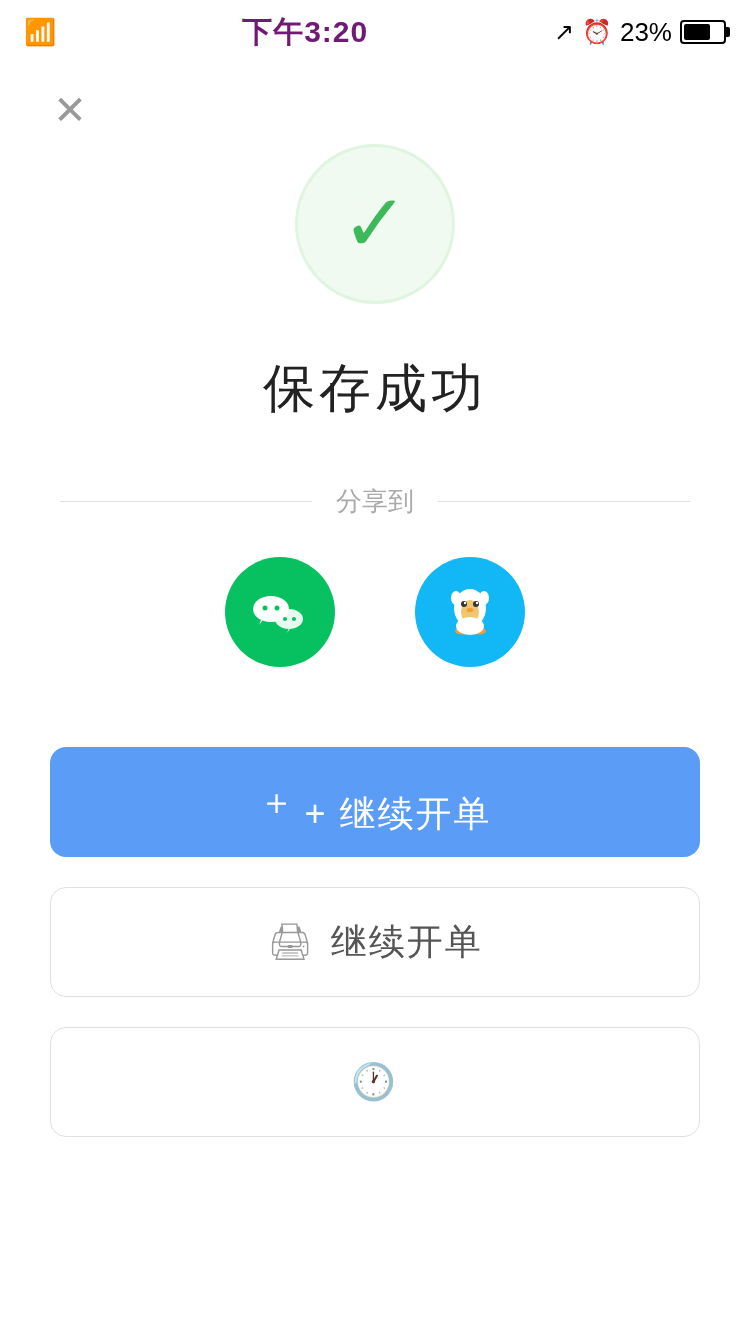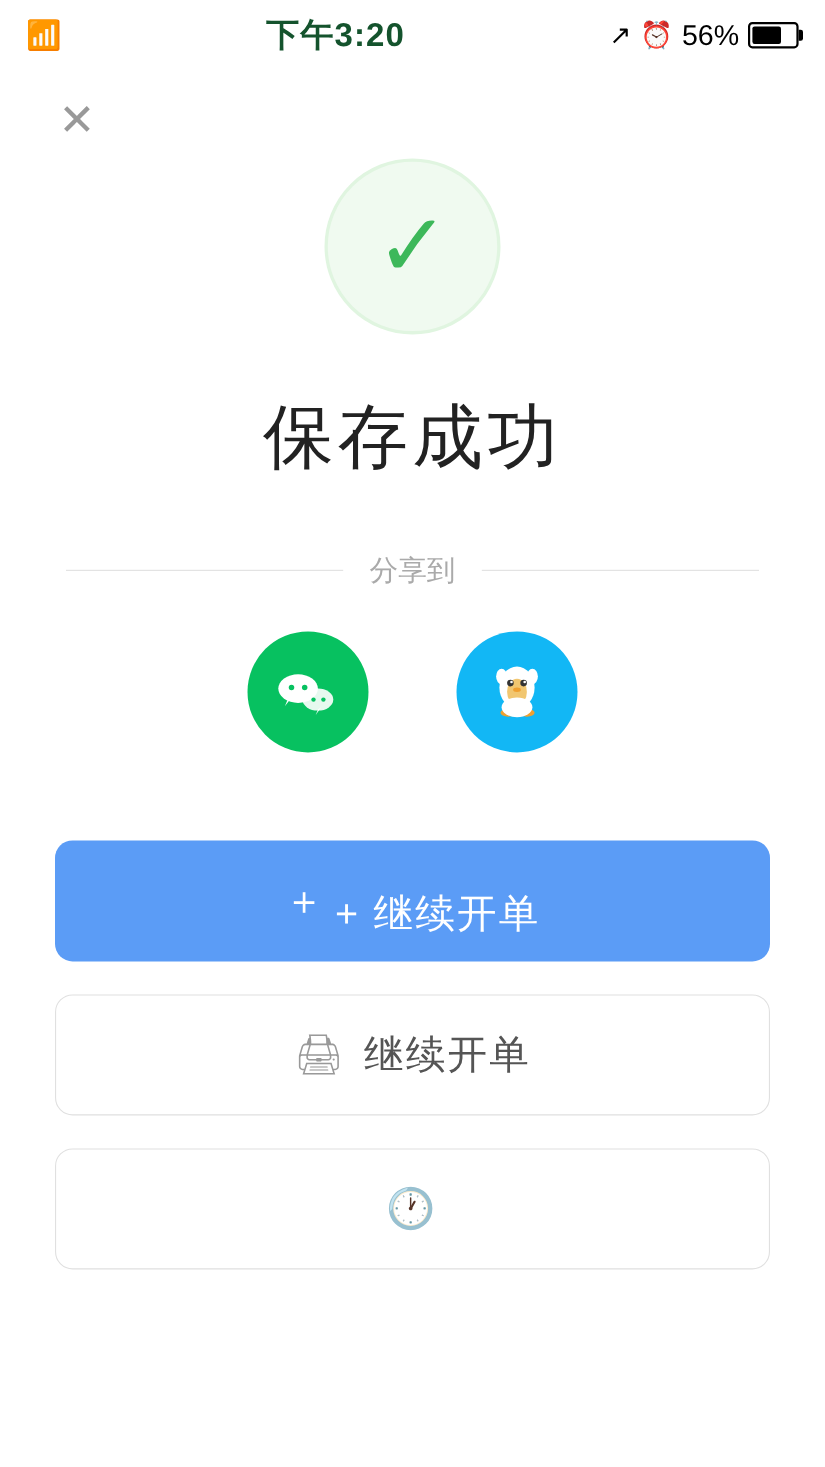--- a/index.html
+++ b/index.html
@@ -38,21 +38,21 @@
       color: #000;
     }
 
     .wifi-icon {
       font-size: 26px;
     }
 
     .status-center {
       font-size: 30px;
       font-weight: 600;
-      color: #14532d;
+      color: #701a75;
       letter-spacing: 1px;
     }
 
     .status-right {
       display: flex;
       align-items: center;
       gap: 8px;
       font-size: 26px;
       color: #000;
     }
@@ -129,21 +129,21 @@
     }
 
     .checkmark {
       font-size: 80px;
       color: #3db85a;
       line-height: 1;
     }
 
     
     .success-title {
-      font-size: 64px;
+      font-size: 52px;
       font-weight: 500;
       color: #222;
       margin-bottom: 60px;
       letter-spacing: 4px;
     }
 
     
     .share-section {
       width: 100%;
       display: flex;
@@ -264,21 +264,21 @@
 <body>
 
 <div class="status-bar">
   <div class="status-left">
     <span class="wifi-icon">📶</span>
   </div>
   <div class="status-center">下午3:20</div>
   <div class="status-right">
     <span style="font-size:24px;">↗</span>
     <span style="font-size:24px;">⏰</span>
-    <span>56%</span>
+    <span>23%</span>
     <div class="battery-bar">
       <div class="battery-fill"></div>
     </div>
   </div>
 </div>
 
 <div class="close-button">
   <span class="close-x">✕</span>
 </div>
 

